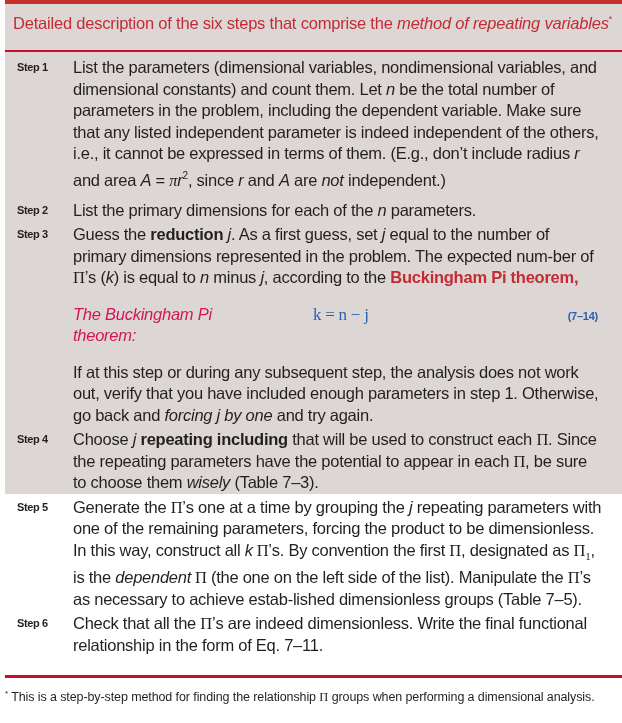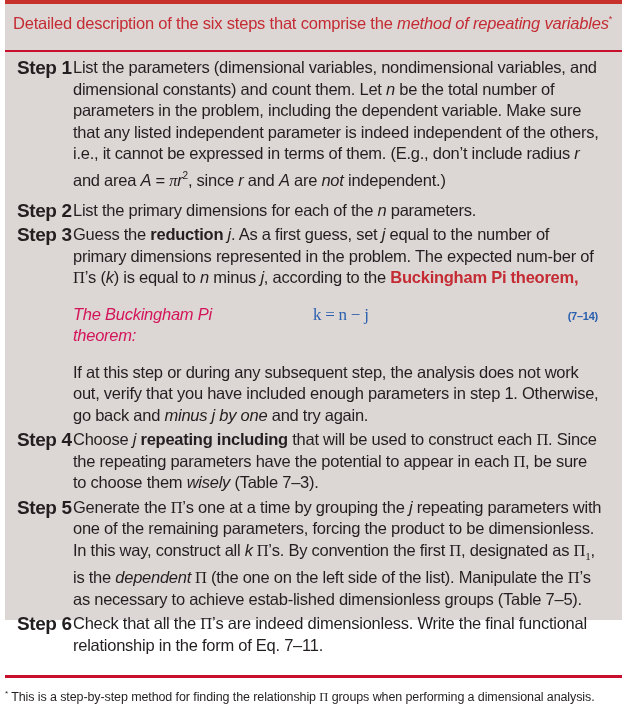--- a/index.html
+++ b/index.html
@@ -1,27 +1,27 @@
 <!DOCTYPE html>
 <html><head>
 <meta charset="utf-8">
 <style>
   html, body { margin:0; padding:0; background:#ffffff; }
   body { width:622px; height:723px; position:relative; overflow:hidden;
          font-family:"Liberation Sans", sans-serif; }
-  .panel { position:absolute; left:5px; top:0; width:617px; height:620px;
+  .panel { position:absolute; left:5px; top:0; width:617px; height:494px;
            background:#dcd7d5; border-top:4px solid #c8302c; box-sizing:border-box; }
   .head { padding:5px 8px 0 8px; height:48px; box-sizing:border-box;
           color:#c42b33; font-size:16.5px; line-height:21px; letter-spacing:-0.2px;
           border-bottom:2.5px solid #c8102e; }
   .head .ast { font-size:9px; vertical-align:super; }
   .steps { padding:5px 0 0 0; }
   .step { display:flex; color:#231f20; font-size:16.5px; line-height:21.5px; letter-spacing:-0.25px; }
   .step .lab { width:68px; flex:none; padding-left:12px; box-sizing:border-box;
-               font-weight:bold; font-size:19px; letter-spacing:-0.4px; }
+               font-weight:bold; font-size:11px; letter-spacing:-0.4px; }
   .step .body { flex:1; padding-right:20px; }
   .ser { font-family:"Liberation Serif", serif; }
   .red { color:#c42b33; font-weight:bold; }
   .eq { display:flex; align-items:baseline; margin:15px 0 15px 0;justify-content:center; }
   .eq .eqlab { color:#d4145a; font-style:italic; width:200px; }
   .eq .eqbody { color:#2b5fae; font-family:"Liberation Serif", serif; font-size:17px; flex:1; padding-left:40px; }
   .eq .eqnum { color:#2b5fae; font-weight:bold; font-size:11px; padding-right:4px; }
   .bottomrule { position:absolute; left:5px; top:675px; width:617px; height:3px; background:#c8102e; }
   .foot { position:absolute; left:5px; top:686px; width:610px; font-size:12.5px; line-height:15px; color:#231f20; letter-spacing:-0.1px; }
   .foot .ast { font-size:8px; vertical-align:super; }
@@ -51,21 +51,21 @@
 
     <div class="step">
       <div class="lab">Step 3</div>
       <div class="body">
         <div><span>Guess the </span><b>reduction</b><i> j</i><span>. As a first guess, set </span><i>j</i><span> equal to the number of primary dimensions represented in the problem. The expected num-ber of </span><span class="ser">Π</span><span>’s (</span><i>k</i><span>) is equal to </span><i>n</i><span> minus </span><i>j</i><span>, according to the </span><span class="red">Buckingham Pi theorem,</span></div>
         <div class="eq">
           <span class="eqlab">The Buckingham Pi theorem:</span>
           <span class="eqbody">k = n − j</span>
           <span class="eqnum">(7–14)</span>
         </div>
-        <div><span>If at this step or during any subsequent step, the analysis does not work out, verify that you have included enough parameters in step 1. Otherwise, go back and </span><i>minus j by one</i><span> and try again.</span></div>
+        <div><span>If at this step or during any subsequent step, the analysis does not work out, verify that you have included enough parameters in step 1. Otherwise, go back and </span><i>forcing j by one</i><span> and try again.</span></div>
       </div>
     </div>
     <div style="height:3px"></div>
 
     <div class="step">
       <div class="lab">Step 4</div>
       <div class="body"><span>Choose </span><i>j</i><b> repeating including</b><span> that will be used to construct each </span><span class="ser">Π</span><span>. Since the repeating parameters have the potential to appear in each </span><span class="ser">Π</span><span>, be sure to choose them </span><i>wisely</i><span> (Table 7–3).</span></div>
     </div>
     <div style="height:3px"></div>
 

